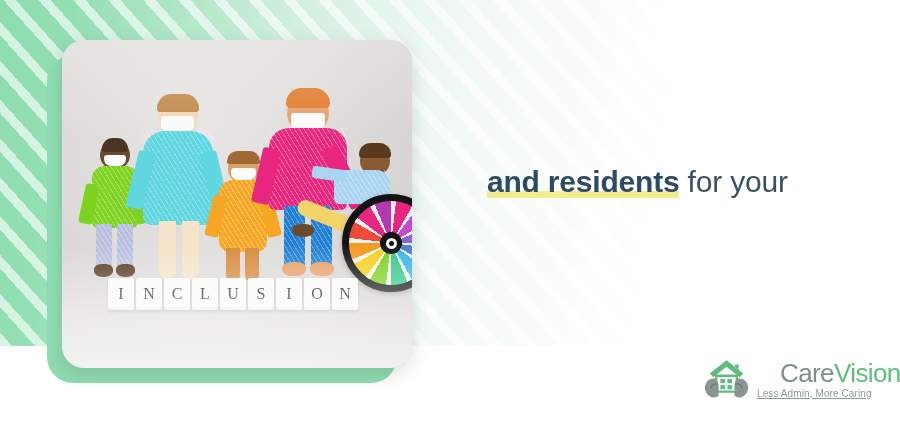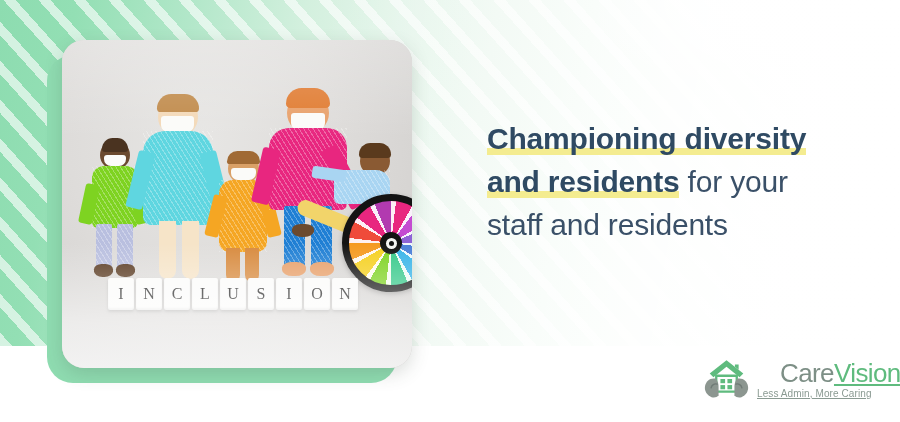--- a/index.html
+++ b/index.html
@@ -119,21 +119,21 @@
   }
 
   
   .logo{
     position:absolute;left:703px;top:358px;display:flex;align-items:center;gap:7px;
   }
   .logo-mark{width:47px;height:42px;position:relative;flex:0 0 auto;}
   .logo-text{display:flex;flex-direction:column;line-height:1;}
   .logo-word{font-size:26px;letter-spacing:-.6px;white-space:nowrap;}
   .logo-word .c1{color:#7d8f86;margin-left:23px;}
-  .logo-word .c2{color:#5fbb7e;text-decoration:underline;}
+  .logo-word .c2{color:#5fbb7e;}
   .logo-tag{
     font-size:10px;color:#8a9a92;margin-top:3px;letter-spacing:.1px;white-space:nowrap;text-decoration:underline;
   }
 </style>
 </head>
 <body>
 
 <div id="banner">
 
   <div class="bg-band"></div>
@@ -243,23 +243,22 @@
       <div class="tile">S</div>
       <div class="tile">I</div>
       <div class="tile">O</div>
       <div class="tile">N</div>
     </div>
 
     <div class="photo-vig"></div>
   </div>
 
   <div class="headline">
-    <span class="hl">Championing diversity</span><br>
+    <br>
     <span class="hl">and residents</span><span> for your</span><br>
-    <span>staff and residents</span>
   </div>
 
   <div class="logo">
     <div class="logo-mark">
       <svg viewBox="0 0 100 90" width="47" height="42" aria-hidden="true">
 
         <path d="M50 5 L86 33 L78 41 L50 19 L22 41 L14 33 Z" fill="#5fbb7e"></path>
 
         <path d="M68 14 h8 v11 l-8 -6 z" fill="#5fbb7e"></path>
 

